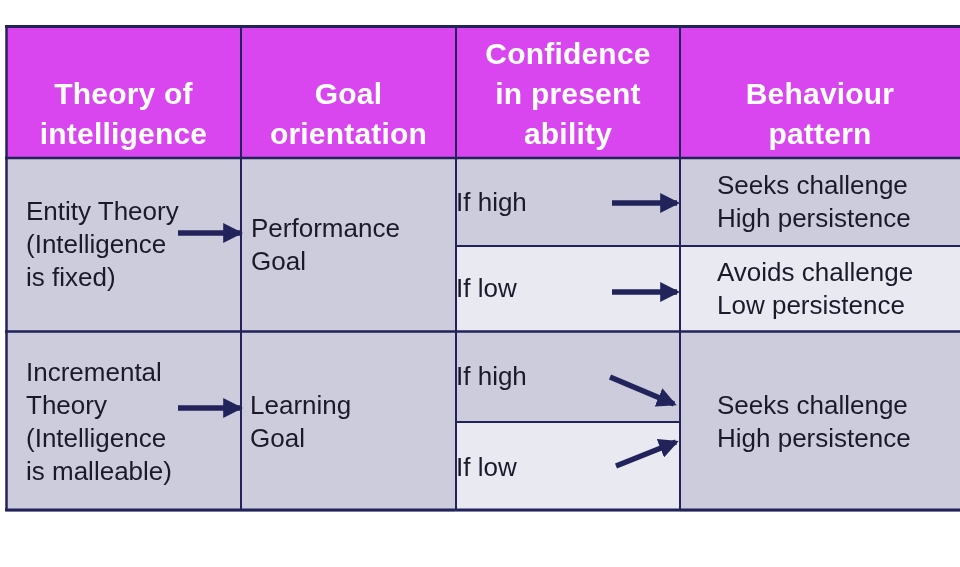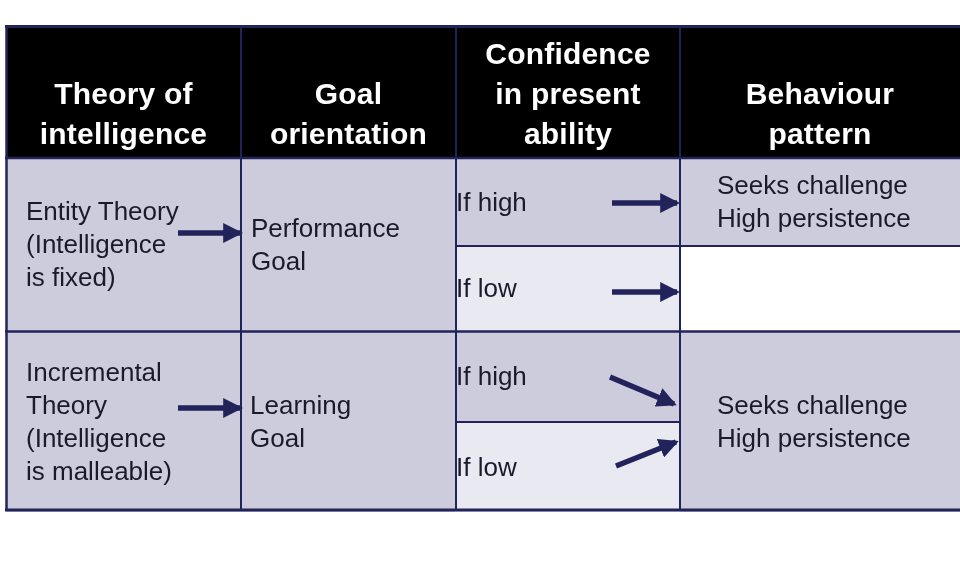--- a/index.html
+++ b/index.html
@@ -10,21 +10,21 @@
     overflow:hidden;
     font-family:"Liberation Sans","DejaVu Sans",sans-serif;
   }
   .cell{
     position:absolute;
     box-sizing:border-box;
     display:flex;
     white-space:pre-line;
   }
   .hdr{
-    background:#000000;
+    background:#d946ef;
     color:#ffffff;
     font-size:30px;
     font-weight:bold;
     line-height:40px;
     align-items:flex-end;
     justify-content:center;
     text-align:center;
     padding-bottom:4px;
     letter-spacing:0.2px;
   }
@@ -82,20 +82,24 @@
   <div class="cell bd ifcell" style="left:456px;top:158px;width:224px;height:88px">
     <span>If high</span>
   </div>
   <div class="cell bd light ifcell" style="left:456px;top:246px;width:224px;height:85px">
     <span>If low</span>
   </div>
   <div class="cell bd pad-l" style="left:680px;top:158px;width:280px;height:88px">
     <span>Seeks challenge
 High persistence</span>
   </div>
+  <div class="cell bd light pad-l" style="left:680px;top:246px;width:280px;height:85px">
+    <span>Avoids challenge
+Low persistence</span>
+  </div>
 
   <div class="cell bd pad-s" style="left:6px;top:331px;width:235px;height:181px">
     <span>Incremental
 Theory
 (Intelligence
 is malleable)</span>
   </div>
   <div class="cell bd pad-m" style="left:240px;top:331px;width:215px;height:181px">
     <span>Learning
 Goal</span>

